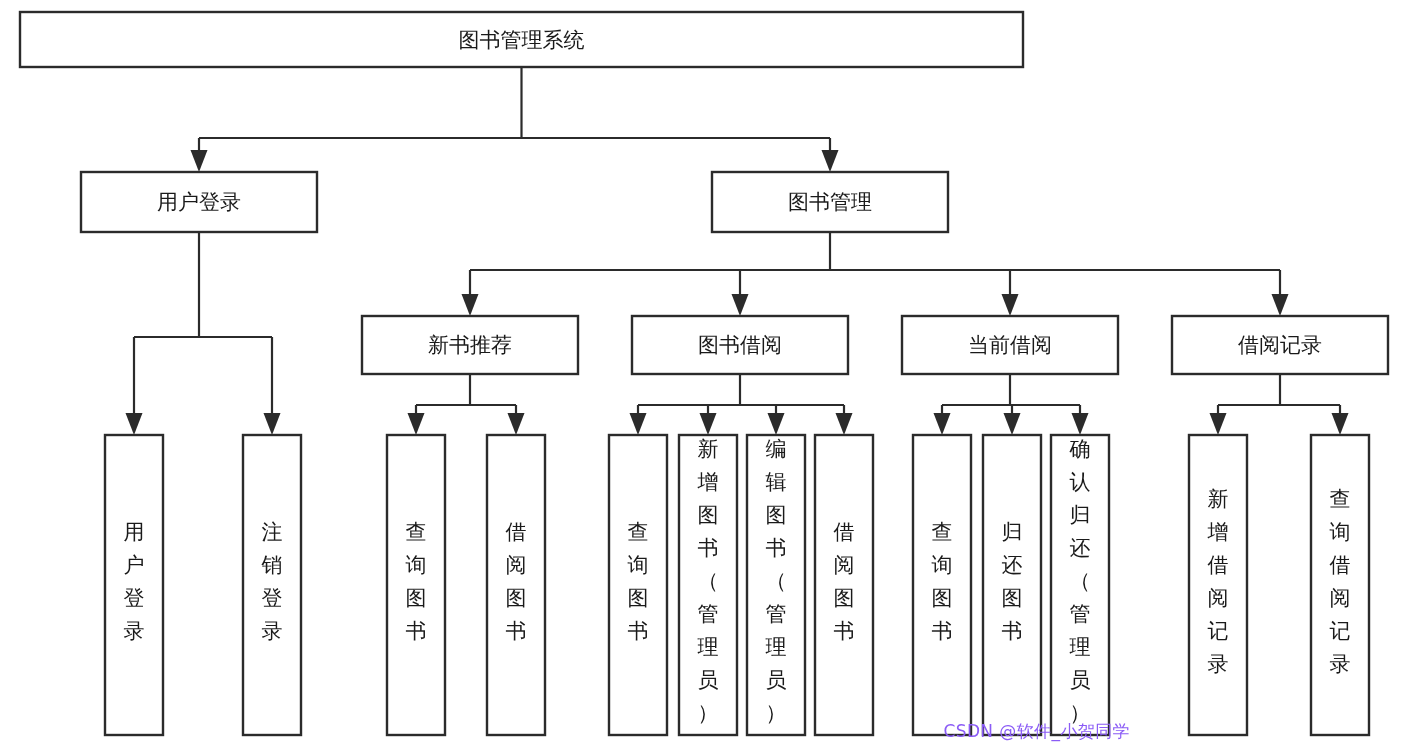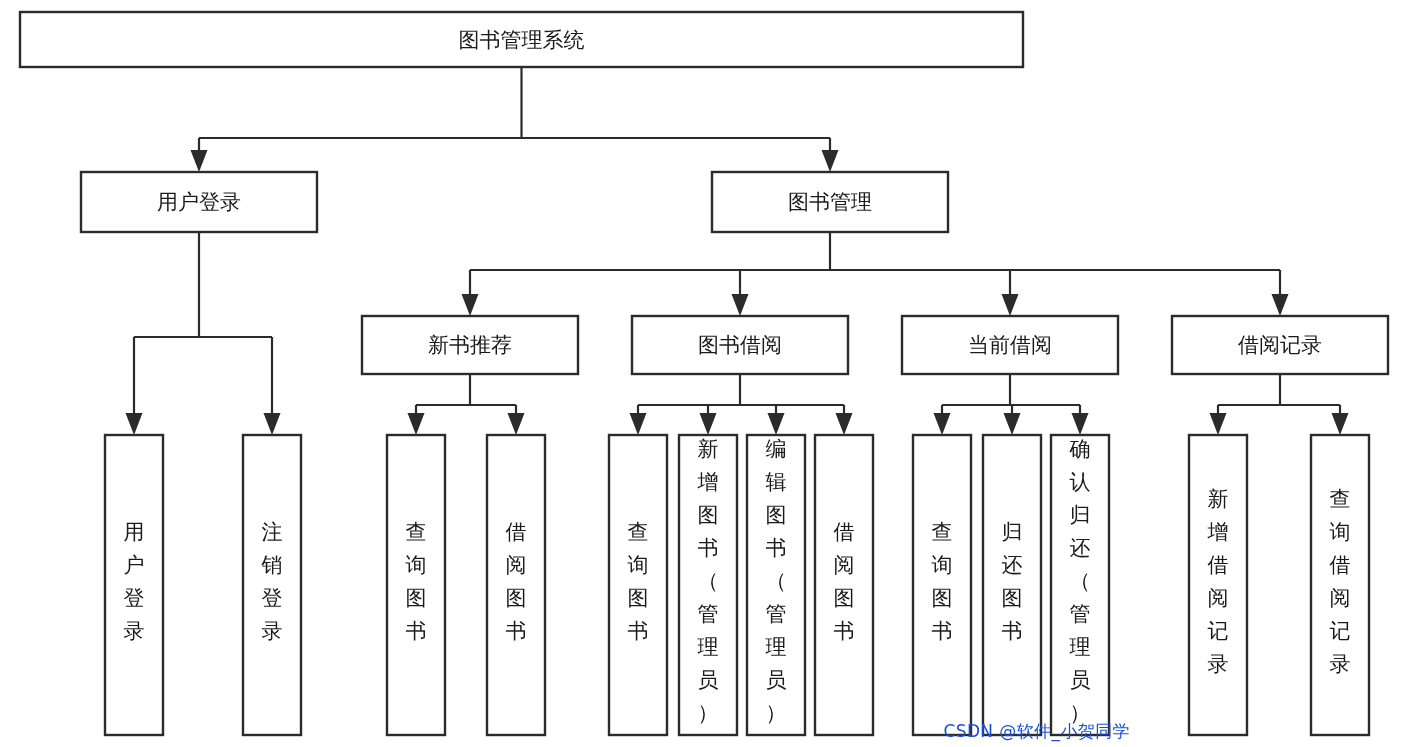--- a/index.html
+++ b/index.html
@@ -55,21 +55,21 @@
     font-size: 21px;
     fill: #1a1a1a;
     text-anchor: middle;
   }
   .watermark {
     position: absolute;
     right: 8px;
     bottom: 4px;
     font-family: "DejaVu Sans", "Liberation Sans", sans-serif;
     font-size: 17px;
-    color: #1d4ed8;
+    color: #8b5cf6;
     letter-spacing: 0.4px;
     white-space: nowrap;
     pointer-events: none;
     margin-top: 10px;
   }
 </style>
 </head>
 <body>
 
 <div id="diagram-root">

